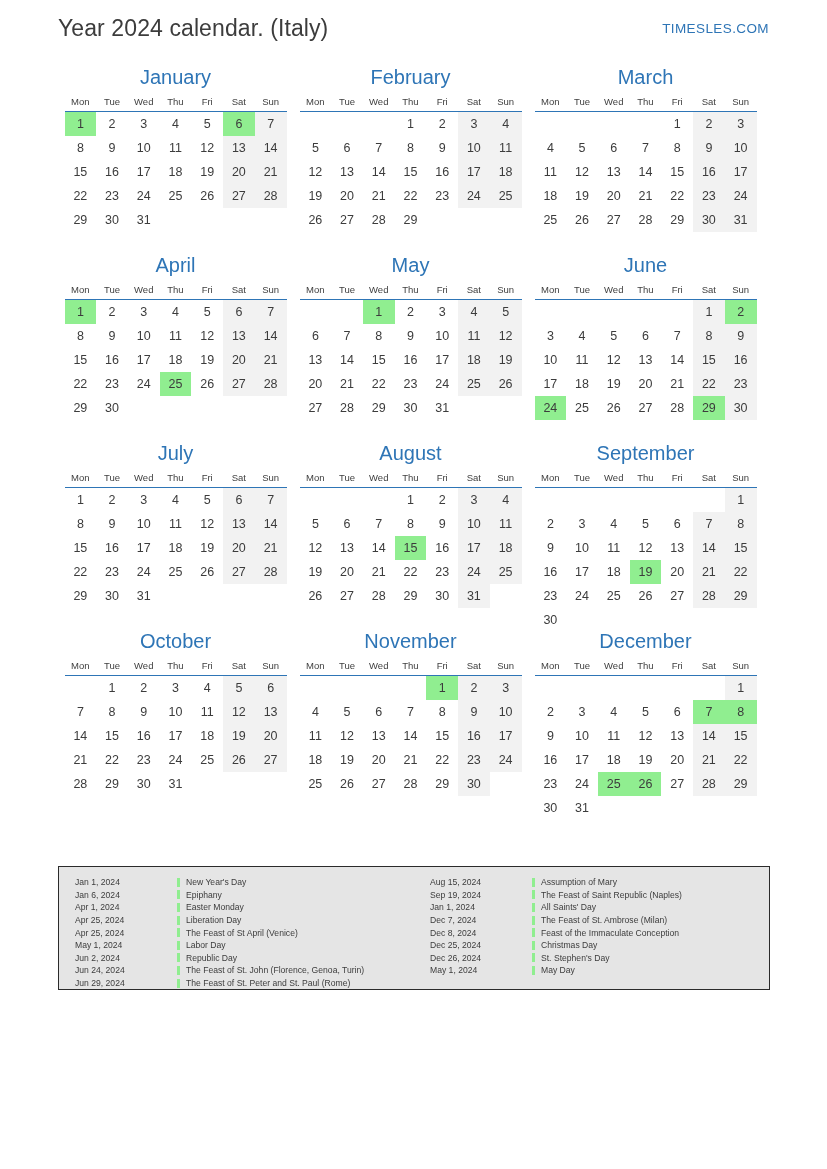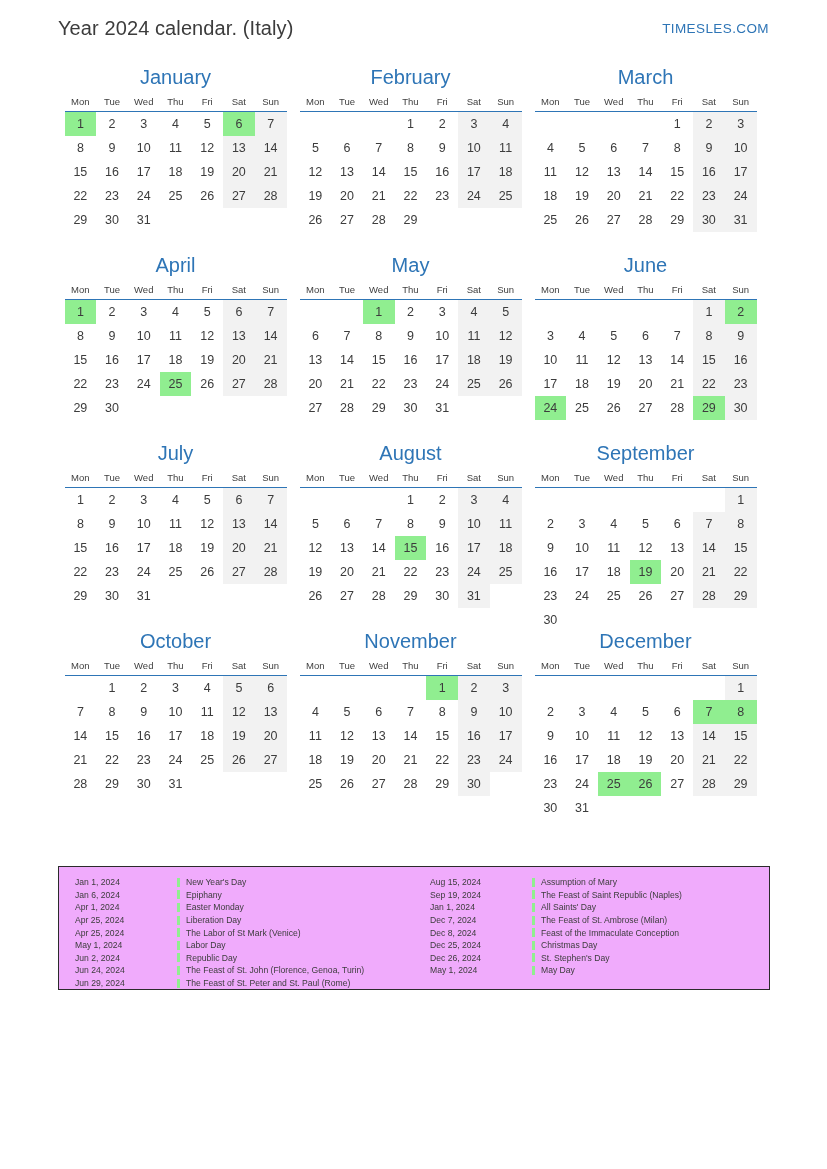--- a/index.html
+++ b/index.html
@@ -22,21 +22,21 @@
     left: 0; top: 0;
     width: 827px;
     height: 56px;
     display: flex;
     align-items: center;
     justify-content: space-between;
     padding: 0 58px 0 58px;
     box-sizing: border-box;
   }
   .page-title {
-    font-size: 20px;
+    font-size: 23px;
     font-weight: normal;
     color: #3c3c3c;
     letter-spacing: 0.1px;
     white-space: nowrap;
   }
   .brand {
     font-size: 13.5px;
     color: #2e75b6;
     letter-spacing: 0.4px;
     white-space: nowrap;
@@ -95,21 +95,21 @@
   td.empty   { background: transparent; }
 
   
   .legend-box {
     position: absolute;
     left: 58px;
     top: 866px;
     width: 712px;
     height: 124px;
     border: 1.3px solid #2b2b2b;
-    background: #f0abfc;
+    background: #e5e5e5;
     box-sizing: border-box;
     padding: 9px 0 0 0;
     display: flex;
   }
   .legend-col {
     width: 50%;
     padding-left: 16px;
     box-sizing: border-box;
   }
   .legend-row {
@@ -936,21 +936,21 @@
         <div class="legend-name">Easter Monday</div>
       </div>
       <div class="legend-row">
         <div class="legend-date">Apr 25, 2024</div>
         <div class="legend-swatch"></div>
         <div class="legend-name">Liberation Day</div>
       </div>
       <div class="legend-row">
         <div class="legend-date">Apr 25, 2024</div>
         <div class="legend-swatch"></div>
-        <div class="legend-name">The Labor of St Mark (Venice)</div>
+        <div class="legend-name">The Feast of St April (Venice)</div>
       </div>
       <div class="legend-row">
         <div class="legend-date">May 1, 2024</div>
         <div class="legend-swatch"></div>
         <div class="legend-name">Labor Day</div>
       </div>
       <div class="legend-row">
         <div class="legend-date">Jun 2, 2024</div>
         <div class="legend-swatch"></div>
         <div class="legend-name">Republic Day</div>

